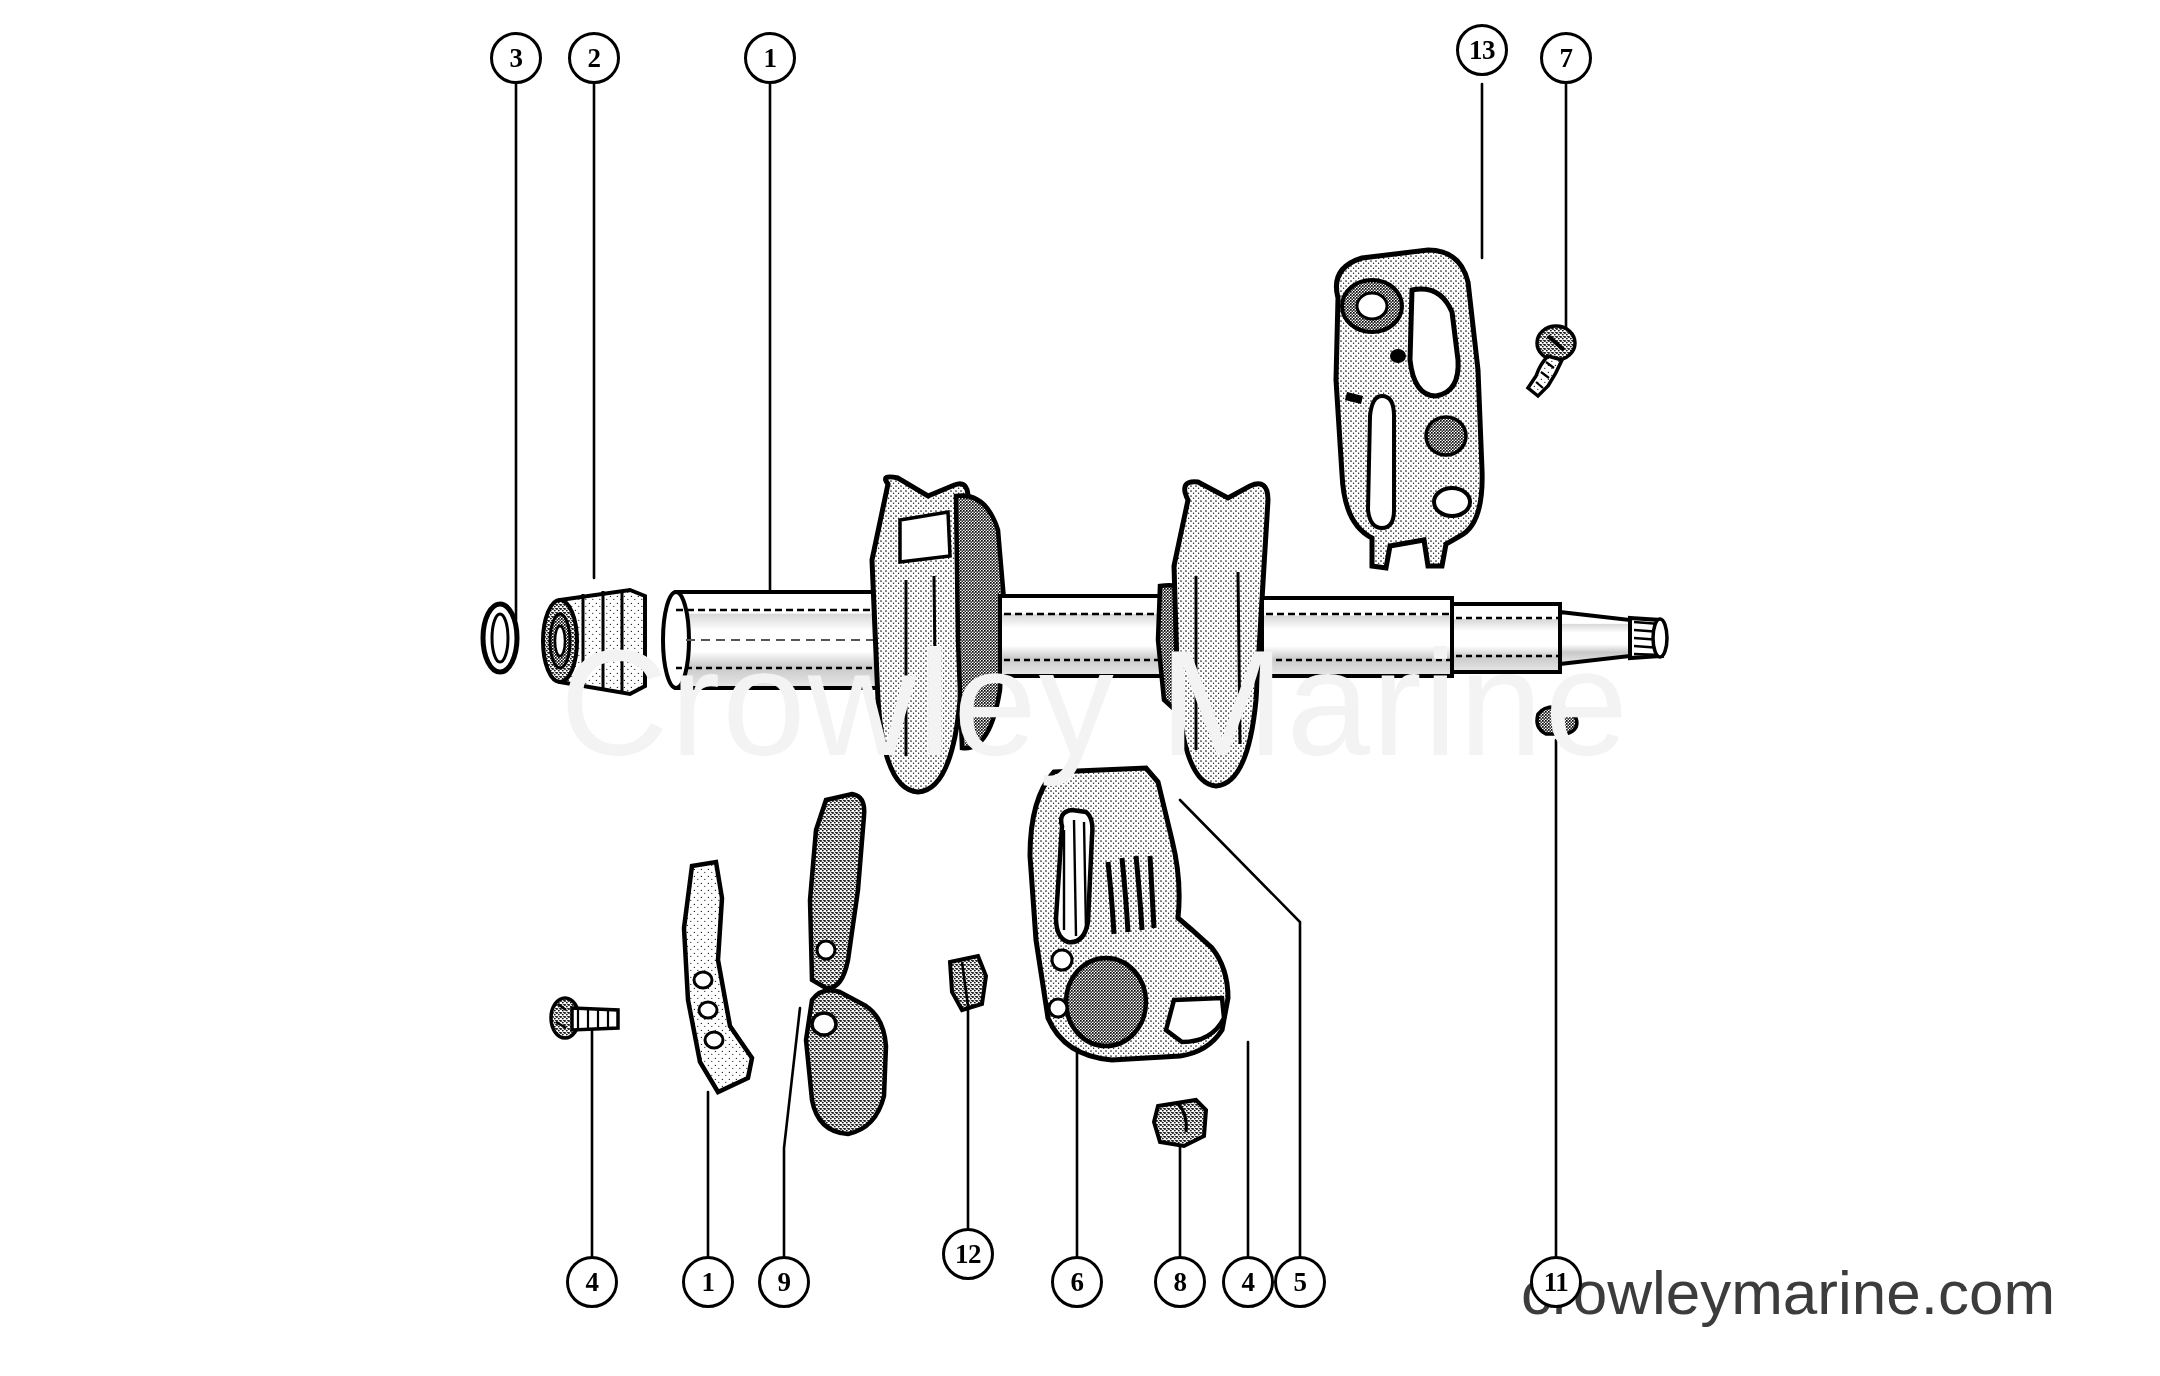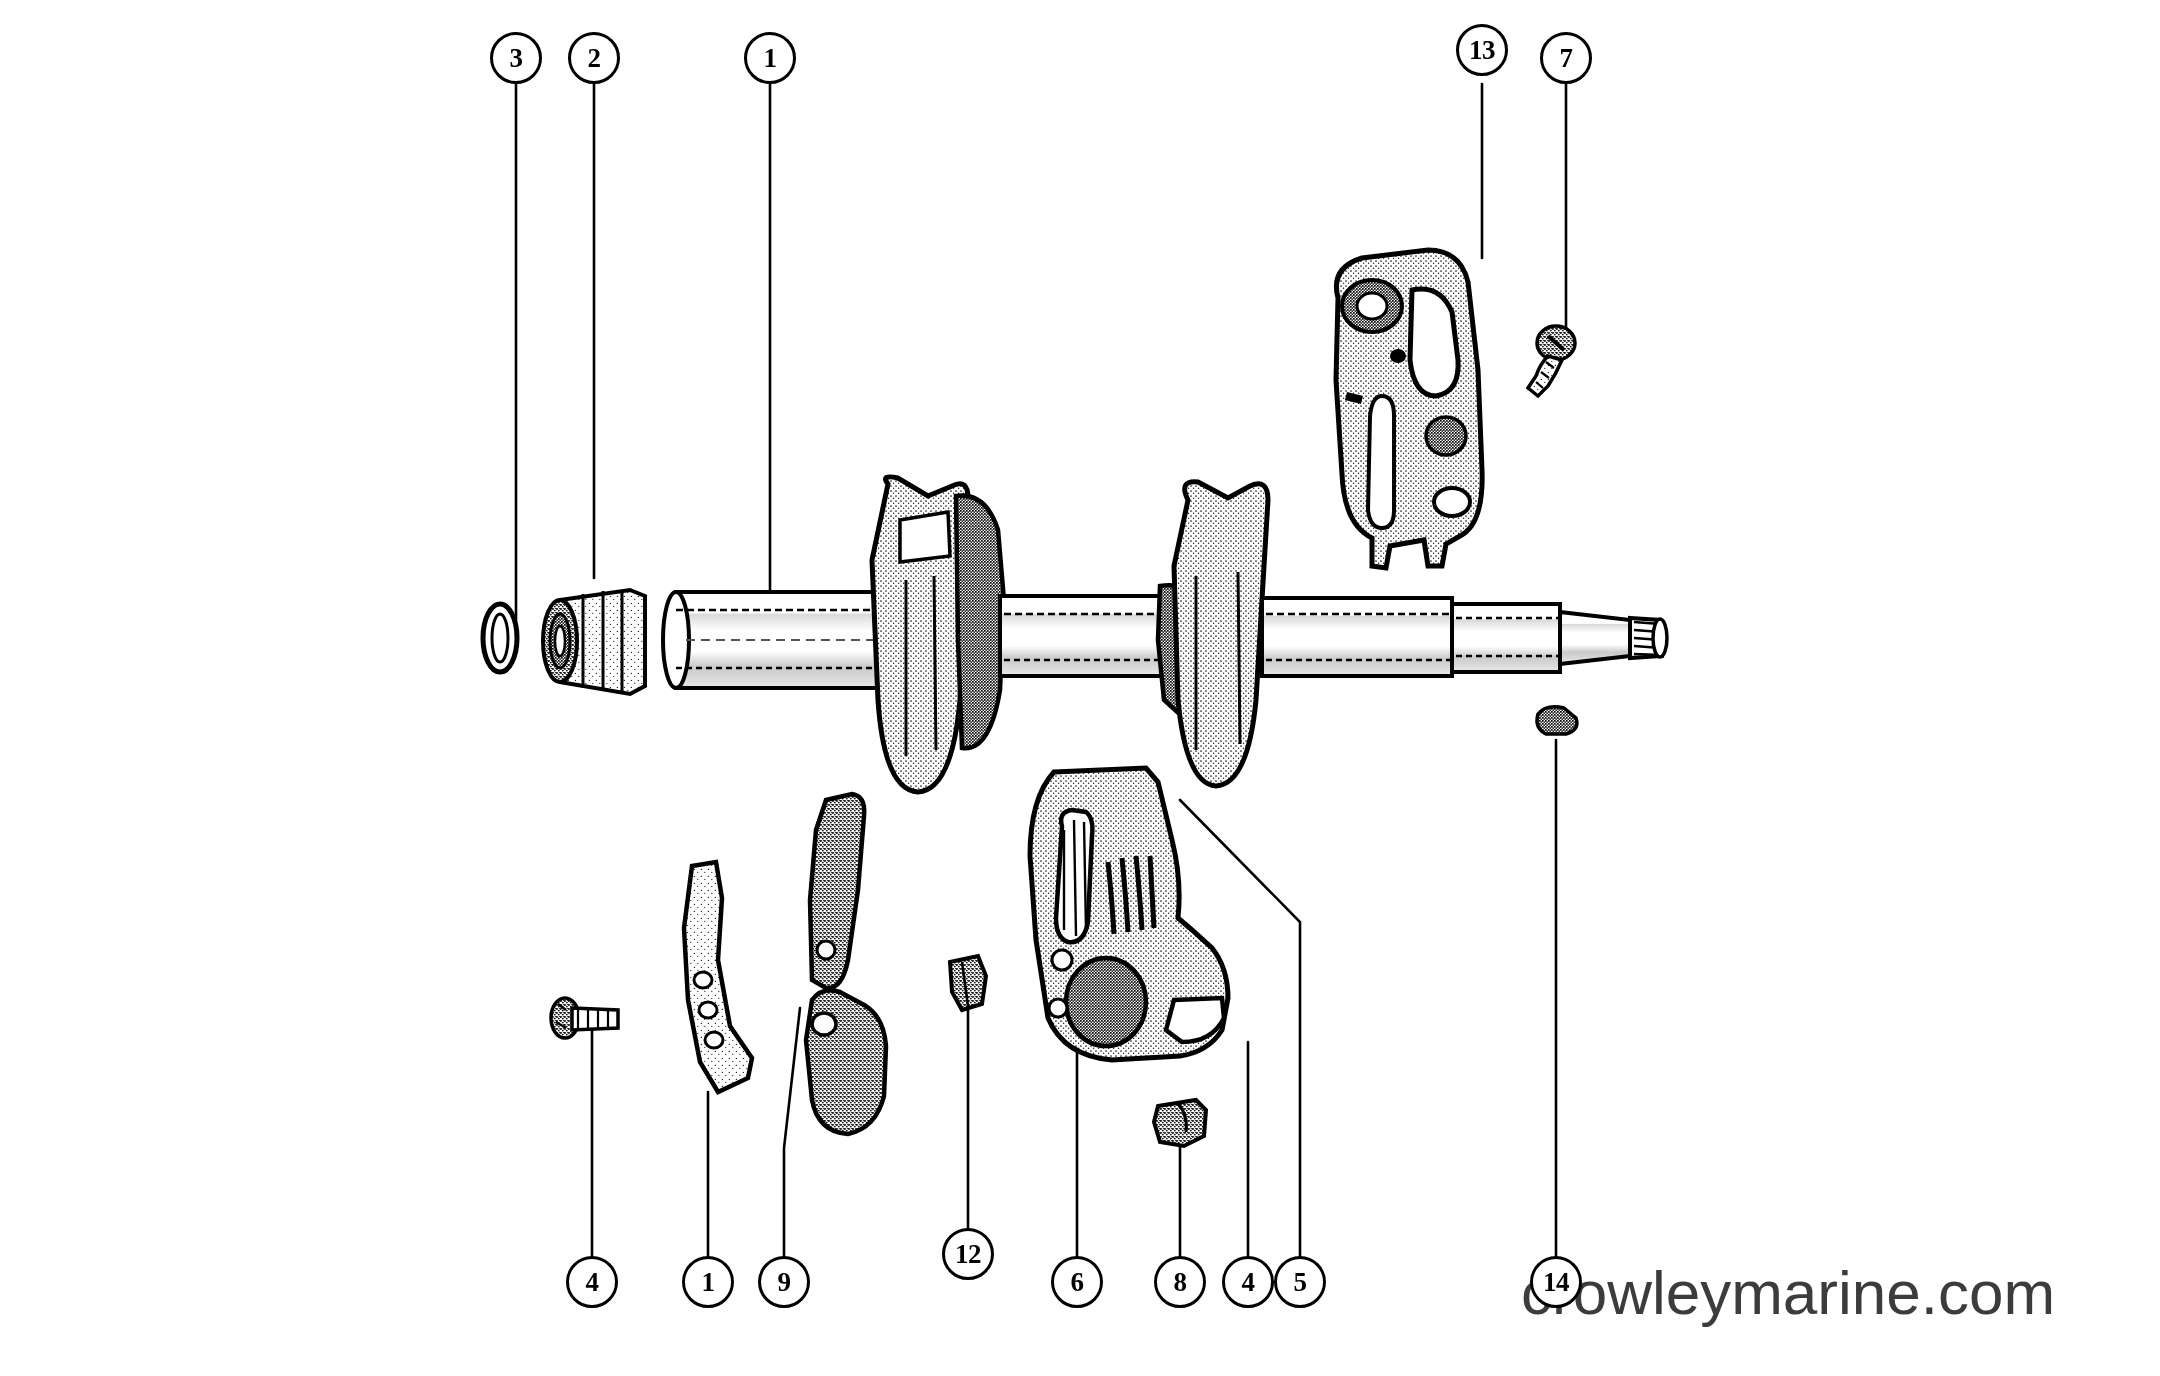--- a/index.html
+++ b/index.html
@@ -268,33 +268,34 @@
     </g>
 
     <g>
       <path d="M1158,1106 L1196,1100 L1206,1110 L1204,1136 L1184,1146
                L1160,1142 L1154,1122 Z" fill="url(#stippleDense)" stroke="#000" stroke-width="4"></path>
       <path d="M1178,1104 Q1188,1114 1186,1132" stroke="#000" stroke-width="3" fill="none"></path>
     </g>
 
   </svg>
 
+  <div class="wm-center">Crowley Marine</div>
 
   <div class="wm-corner">crowleymarine.com</div>
 
   <div id="callout-layer">
       <div class="callout" style="left: 490px; top: 32px;">3</div>
       <div class="callout" style="left: 568px; top: 32px;">2</div>
       <div class="callout" style="left: 744px; top: 32px;">1</div>
       <div class="callout" style="left: 1456px; top: 24px;">13</div>
       <div class="callout" style="left: 1540px; top: 32px;">7</div>
       <div class="callout" style="left: 566px; top: 1256px;">4</div>
       <div class="callout" style="left: 682px; top: 1256px;">1</div>
       <div class="callout" style="left: 758px; top: 1256px;">9</div>
       <div class="callout" style="left: 942px; top: 1228px;">12</div>
       <div class="callout" style="left: 1051px; top: 1256px;">6</div>
       <div class="callout" style="left: 1154px; top: 1256px;">8</div>
       <div class="callout" style="left: 1222px; top: 1256px;">4</div>
       <div class="callout" style="left: 1274px; top: 1256px;">5</div>
-      <div class="callout" style="left: 1530px; top: 1256px;">14</div>
+      <div class="callout" style="left: 1530px; top: 1256px;">11</div>
     </div>
 
 </div>
 
 </body></html>

